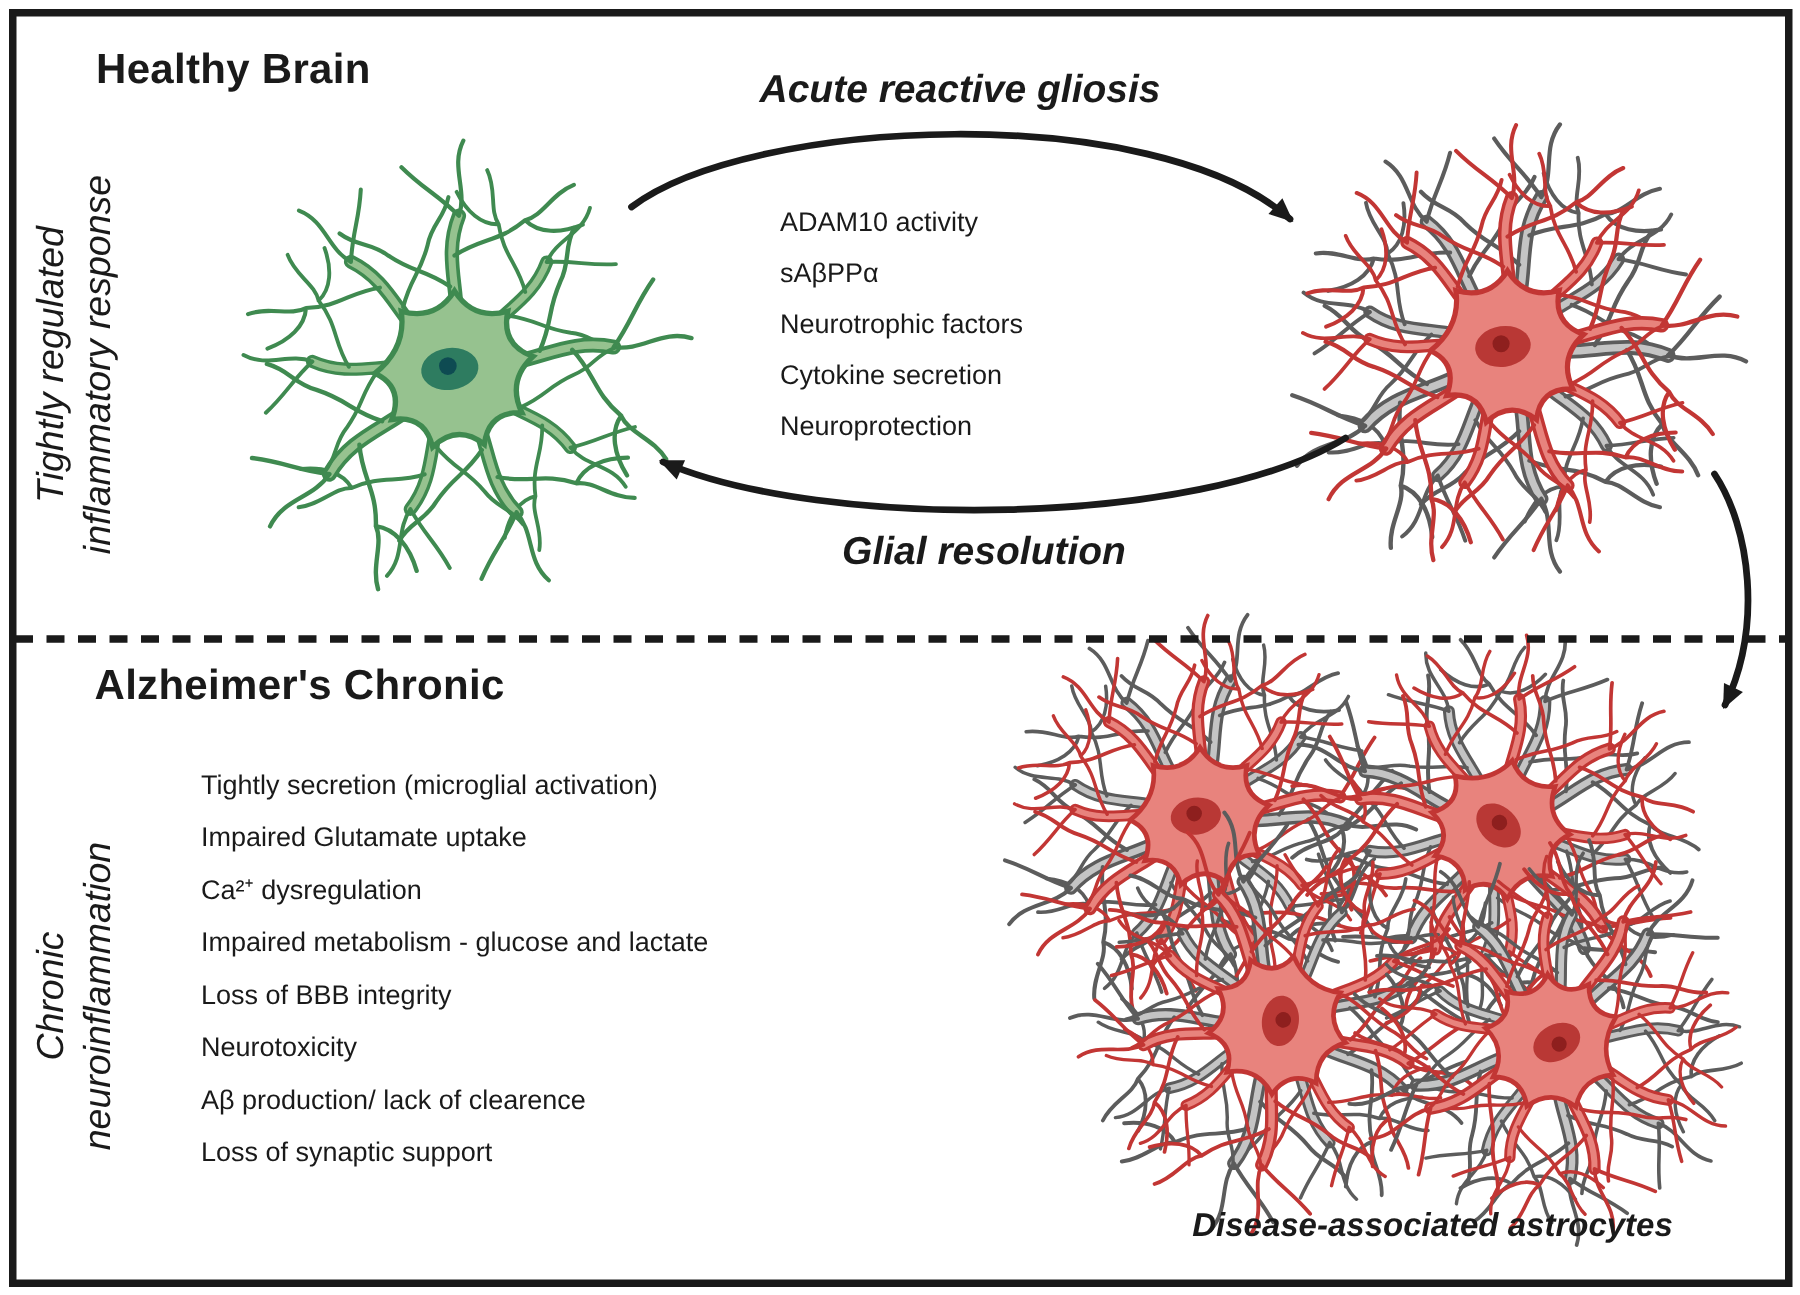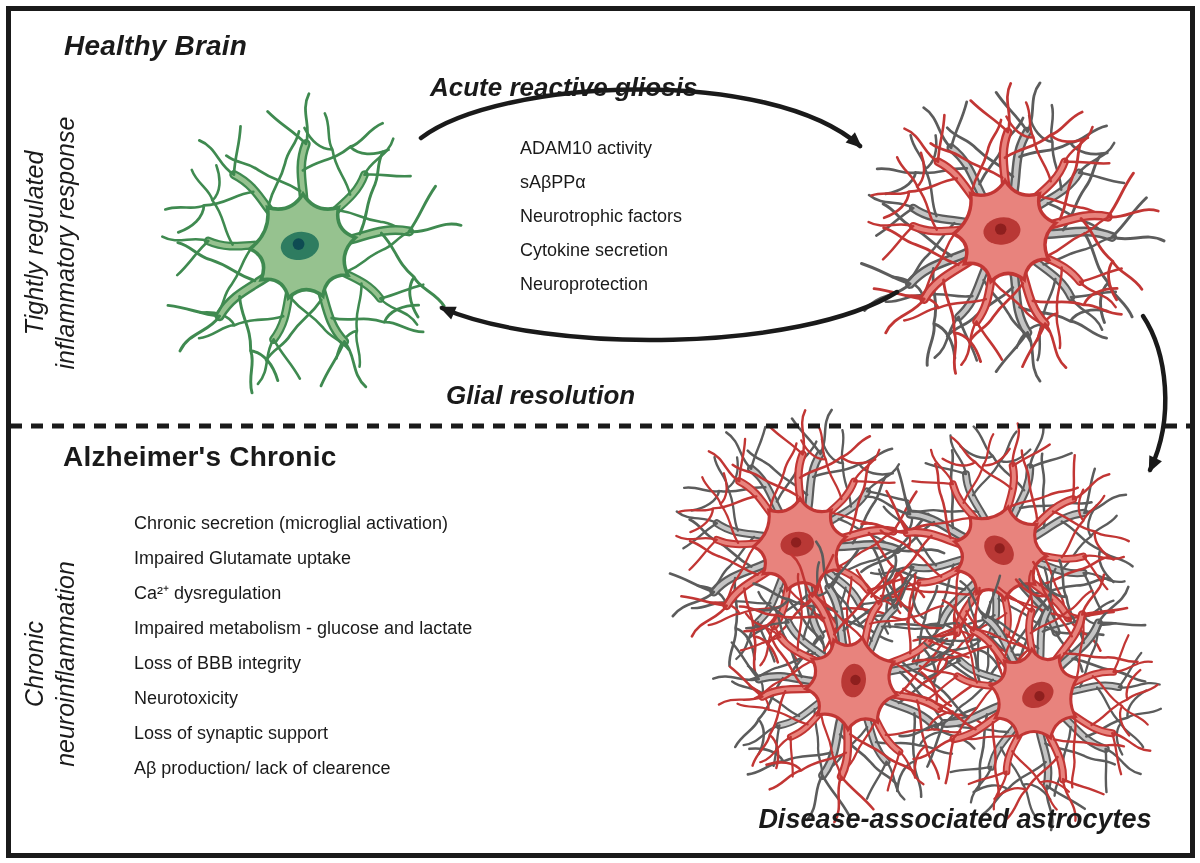--- a/index.html
+++ b/index.html
@@ -6,26 +6,26 @@
   .canvas{
     position:relative;width:1200px;height:863px;background:#fff;overflow:hidden;
     font-family:"Liberation Sans", sans-serif;color:var(--ink,#1a1a1a);
   }
   .frame{
     position:absolute;left:6px;top:6px;right:5px;bottom:5px;
     border:5px solid var(--ink,#111);pointer-events:none;z-index:30;
   }
   
   .section-title{position:absolute;font-size:28px;font-weight:bold;letter-spacing:0.2px;white-space:nowrap;z-index:20;}
-  .title-healthy{left:64px;top:30px;font-style:italic;}
+  .title-healthy{left:64px;top:30px;}
   .title-ad{left:63px;top:441px;}
-  .cycle-label{position:absolute;font-size:26px;font-style:italic;font-weight:600;width:420px;white-space:nowrap;z-index:20;margin-top:28px;}
+  .cycle-label{position:absolute;font-size:26px;font-style:italic;font-weight:600;text-align:center;width:420px;white-space:nowrap;z-index:20;}
   .label-acute{left:430px;top:44px;}
   .label-glial{left:446px;top:352px;}
-  .cluster-label{position:absolute;left:720px;top:804px;width:470px;text-align:center;font-size:27px;font-style:italic;font-weight:600;white-space:nowrap;z-index:25;}
+  .cluster-label{position:absolute;left:720px;top:804px;width:470px;text-align:center;font-size:22px;font-style:italic;font-weight:600;white-space:nowrap;z-index:25;}
   .side-label{
     position:absolute;width:300px;height:94px;transform:rotate(-90deg);
     font-size:25px;font-style:italic;text-align:center;line-height:1.22;z-index:20;
   }
   .side-top{left:-84px;top:196px;}
   .side-bottom{left:-84px;top:617px;}
   .side-label span{display:block;}
   .item-list{position:absolute;list-style:none;margin:0;padding:0;font-size:18px;z-index:20;}
   .list-mediators{left:520px;top:131px;line-height:34px;}
   .list-features{left:134px;top:506px;line-height:35px;}
@@ -163,28 +163,28 @@
   </svg>
 
   <div class="section-title title-ad">Alzheimer's Chronic</div>
 
   <div class="side-label side-bottom">
     <span>Chronic</span>
     <span>neuroinflammation</span>
   </div>
 
   <ul class="item-list list-features">
-    <li>Chronic secretion (microglial activation)</li>
+    <li>Tightly secretion (microglial activation)</li>
     <li>Impaired Glutamate uptake</li>
     <li>Ca²⁺ dysregulation</li>
     <li>Impaired metabolism - glucose and lactate</li>
     <li>Loss of BBB integrity</li>
     <li>Neurotoxicity</li>
+    <li>Aβ production/ lack of clearence</li>
     <li>Loss of synaptic support</li>
-    <li>Aβ production/ lack of clearence</li>
   </ul>
 
   <svg class="astro red" style="left:655px;top:400px;width:290px;height:290px" viewBox="-112 -112 224 224">
     <use href="#astro-diseased"></use>
   </svg>
   <svg class="astro red" style="left:855px;top:408px;width:290px;height:290px" viewBox="-112 -112 224 224">
     <use href="#astro-diseased" transform="rotate(52)"></use>
   </svg>
   <svg class="astro red" style="left:707px;top:538px;width:290px;height:290px" viewBox="-112 -112 224 224">
     <use href="#astro-diseased" transform="rotate(105)"></use>

